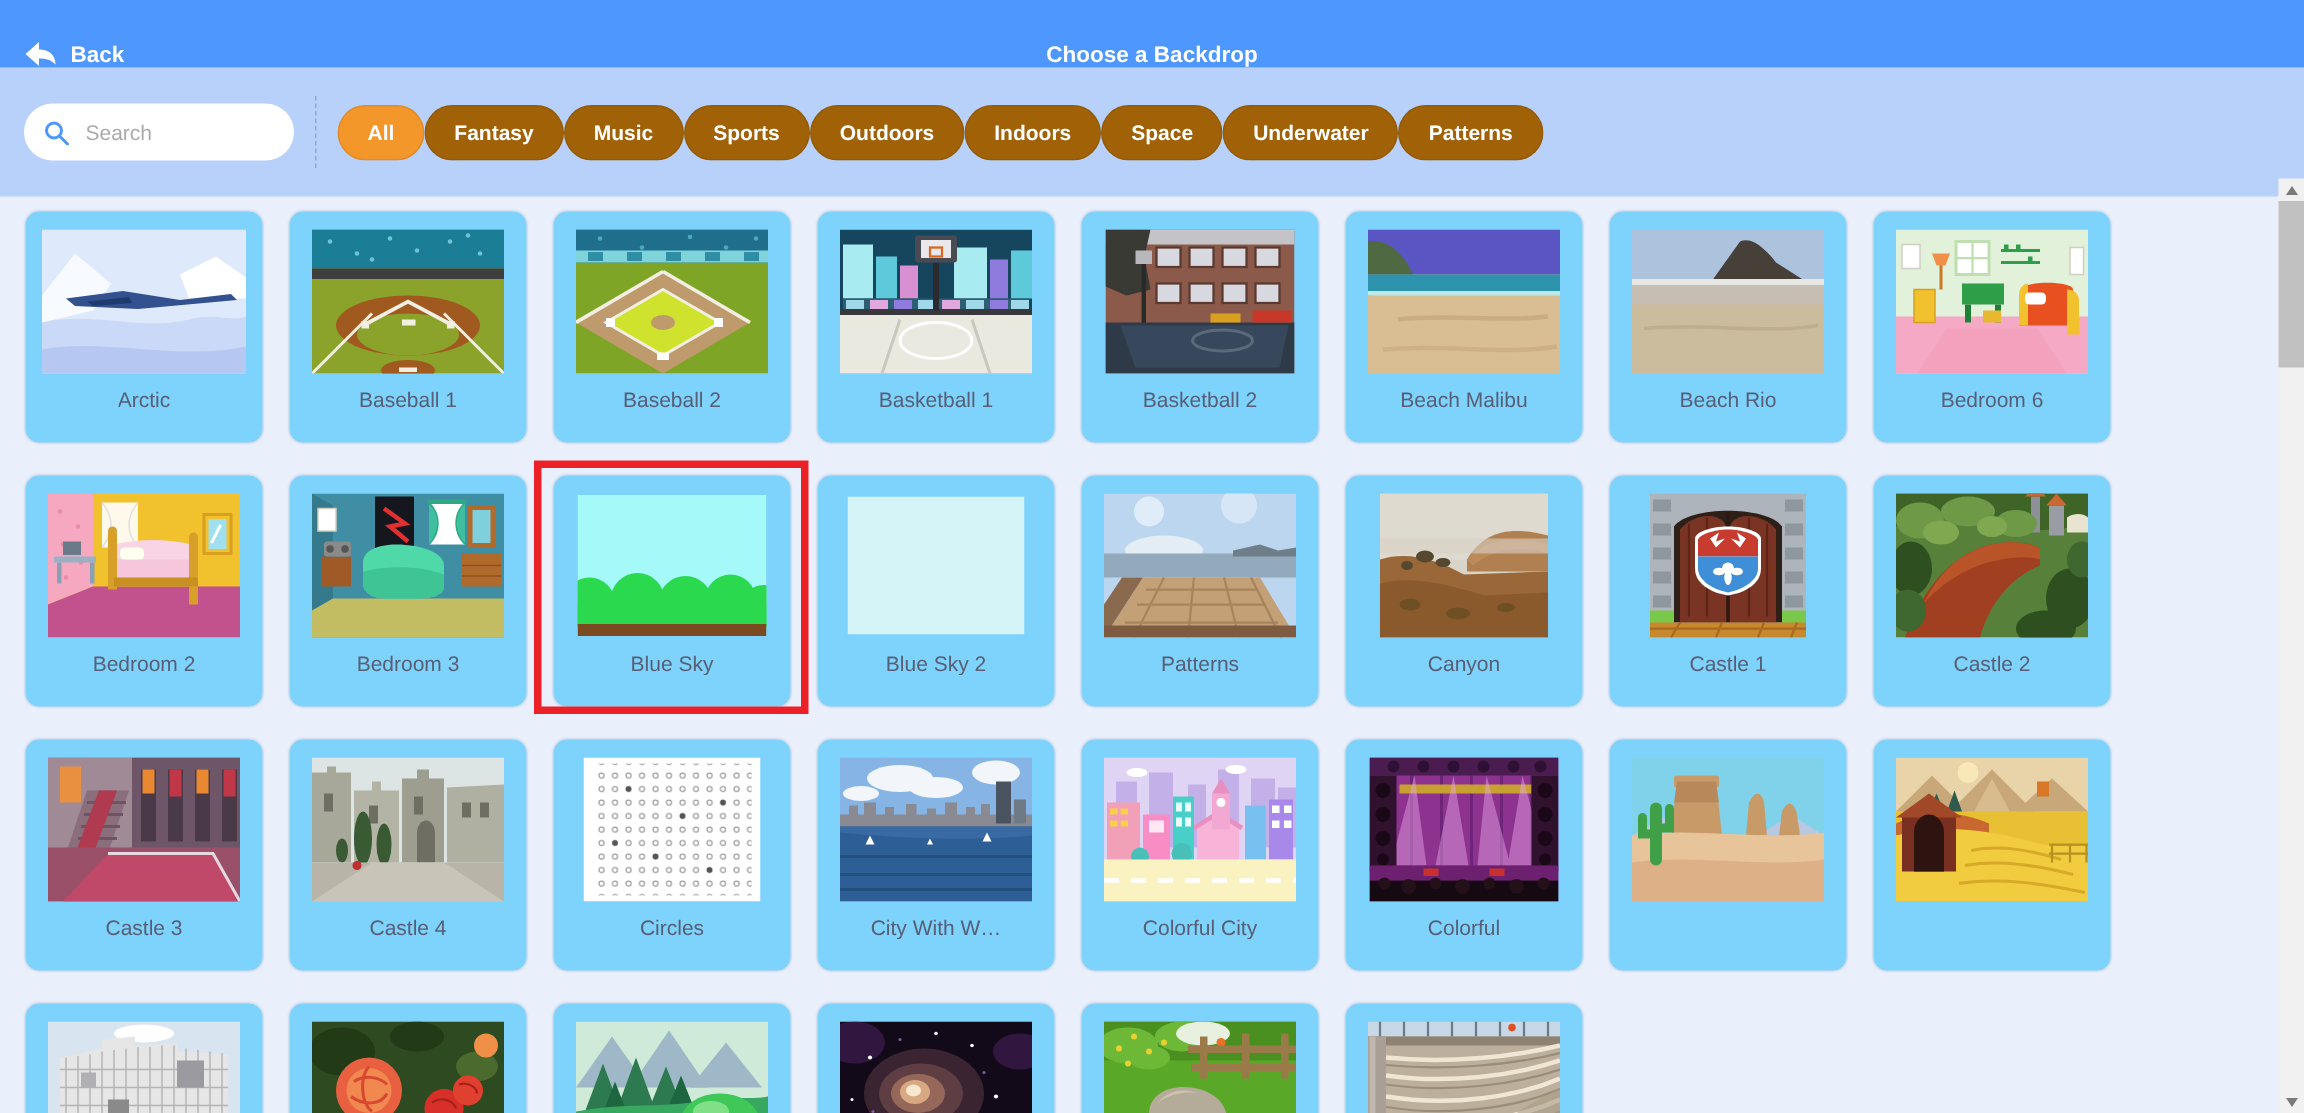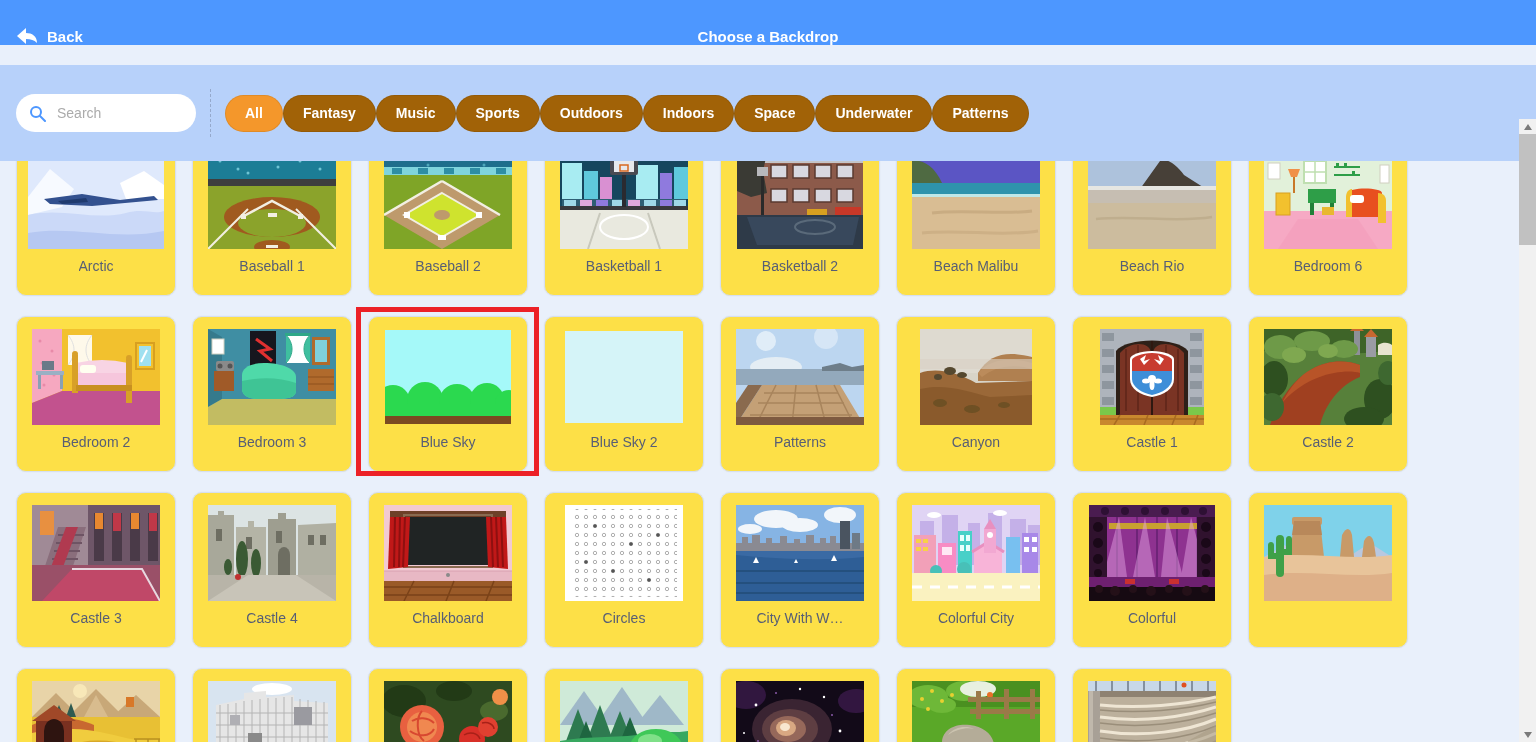--- a/index.html
+++ b/index.html
@@ -5,33 +5,33 @@
   html,body{margin:0;padding:0;}
   body{width:1536px;height:742px;overflow:hidden;font-family:"Liberation Sans",sans-serif;}
   #app{position:relative;width:1536px;height:742px;background:#E9F0FB;overflow:hidden;}
 
   
   .header{position:absolute;top:0;left:0;right:0;height:45px;background:#4D97FF;display:flex;align-items:flex-end;padding:0 16px;box-sizing:border-box;z-index:5;}
   .back-btn{display:flex;align-items:center;gap:9px;color:#fff;font-weight:bold;font-size:15px;cursor:pointer;}
   .hdr-title{position:absolute;left:0;right:0;text-align:center;color:#fff;font-weight:bold;font-size:15px;pointer-events:none;}
 
   
-  .filterbar{position:absolute;top:45px;left:0;right:0;height:96px;background:#B7D1FA;display:flex;align-items:center;padding-left:16px;box-sizing:border-box;z-index:4;margin-top:20px;}
+  .filterbar{position:absolute;top:45px;left:0;right:0;height:86px;background:#B7D1FA;display:flex;align-items:center;padding-left:16px;box-sizing:border-box;z-index:4;}
   .search{width:180px;height:38px;background:#fff;border-radius:19px;display:flex;align-items:center;padding-left:13px;box-sizing:border-box;flex:none;}
   .search input{border:none;outline:none;background:transparent;font-size:14px;color:#575E75;width:130px;margin-left:9px;font-family:"Liberation Sans",sans-serif;}
   .search input::placeholder{color:#ABABAB;}
   .vdivider{height:48px;width:0;border-left:1px dashed rgba(87,94,117,0.35);margin:0 14px;}
   .tags{display:flex;align-items:center;justify-content:center;}
   .tag{height:37px;border-radius:19px;background:#a16207;color:#fff;font-weight:bold;font-size:14px;display:flex;align-items:center;padding:0 19px;border:1px solid rgba(0,0,0,0.08);box-sizing:border-box;cursor:pointer;}
   .tag.active{background:#F4972B;}
 
   
   .content{position:absolute;top:119px;left:0;right:17px;bottom:0;overflow:hidden;padding:21px 0 0 16px;box-sizing:border-box;}
   .grid{display:grid;grid-template-columns:repeat(8,160px);column-gap:16px;row-gap:20px;}
-  .card{position:relative;width:160px;height:156px;background:#fde047;border:1px solid #D6DFEF;border-radius:10px;box-sizing:border-box;display:flex;flex-direction:column;align-items:center;cursor:pointer;box-shadow:0 0 2px rgba(0,0,0,0.05);}
+  .card{position:relative;width:160px;height:156px;background:#7dd3fc;border:1px solid #D6DFEF;border-radius:10px;box-sizing:border-box;display:flex;flex-direction:column;align-items:center;cursor:pointer;box-shadow:0 0 2px rgba(0,0,0,0.05);}
   .thumbwrap{height:96px;margin-top:12px;display:flex;align-items:center;justify-content:center;}
   .card-label{margin-top:9px;font-size:14px;color:#575E75;max-width:144px;white-space:nowrap;overflow:hidden;text-align:center;}
   .hl{position:absolute;top:-10px;left:-13px;right:-12px;bottom:-5px;border:5px solid #EC2127;pointer-events:none;z-index:3;}
 
   
   .sbar{position:absolute;top:119px;right:0;width:17px;bottom:0;background:#F1F1F1;z-index:6;}
   .sb-btn{position:absolute;left:0;width:17px;height:15px;display:flex;align-items:center;justify-content:center;cursor:pointer;}
   .sb-up{top:0;} .sb-down{bottom:0;}
   .tri-up{width:0;height:0;border-left:4px solid transparent;border-right:4px solid transparent;border-bottom:6px solid #7A7A7A;}
   .tri-down{width:0;height:0;border-left:4px solid transparent;border-right:4px solid transparent;border-top:6px solid #7A7A7A;}
@@ -555,42 +555,20 @@
                 <ellipse cx="20" cy="62" rx="4" ry="8"></ellipse>
               </g>
               <rect y="70" width="128" height="26" fill="#B8B4A8"></rect>
               <path d="M0 96 L40 70 L88 70 L128 96 Z" fill="#C8C4B8"></path>
               <circle cx="30" cy="72" r="3" fill="#C03030"></circle>
             </svg>
         </div>
         <span class="card-label">Castle 4</span>
       </div>
 
-      <div class="card">
-        <div class="thumbwrap">
-          <svg width="128" height="96" viewBox="0 0 128 96">
-              <rect width="128" height="96" fill="#F2CAD2"></rect>
-              <rect x="6" y="6" width="116" height="6" fill="#6E4028"></rect>
-              <rect x="22" y="12" width="84" height="48" fill="#202424"></rect>
-              <rect x="20" y="10" width="88" height="52" fill="none" stroke="#8A6A50" stroke-width="2"></rect>
-              <path d="M6 12 L26 12 L24 62 L4 64 Z" fill="#C01818"></path>
-              <path d="M102 12 L122 12 L124 64 L104 62 Z" fill="#C01818"></path>
-              <g stroke="#8E1010" stroke-width="2" fill="none">
-                <path d="M11 12 L10 62 M16 12 L15 62 M21 12 L19 62"></path>
-                <path d="M107 12 L109 62 M112 12 L114 62 M117 12 L119 62"></path>
-              </g>
-              <rect y="66" width="128" height="10" fill="#E8B8C4"></rect>
-              <path d="M0 66 H128" stroke="#D8A0B0"></path>
-              <rect y="76" width="128" height="20" fill="#9A5A28"></rect>
-              <path d="M0 82 H128 M0 90 H128 M30 76 L20 96 M70 76 L62 96 M110 76 L102 96" stroke="#7A4218" stroke-width="1.5"></path>
-              <circle cx="64" cy="70" r="2" fill="#8A8A8A"></circle>
-            </svg>
-        </div>
-        <span class="card-label">Chalkboard</span>
-      </div>
 
       <div class="card">
         <div class="thumbwrap">
           <svg width="118" height="96" viewBox="0 0 118 96">
               <rect width="118" height="96" fill="#FFFFFF"></rect>
               <defs>
                 <pattern id="dotp" width="9" height="9" patternUnits="userSpaceOnUse">
                   <circle cx="3" cy="3" r="1.7" fill="none" stroke="#9A9A9A" stroke-width="0.8"></circle>
                 </pattern>
               </defs>

